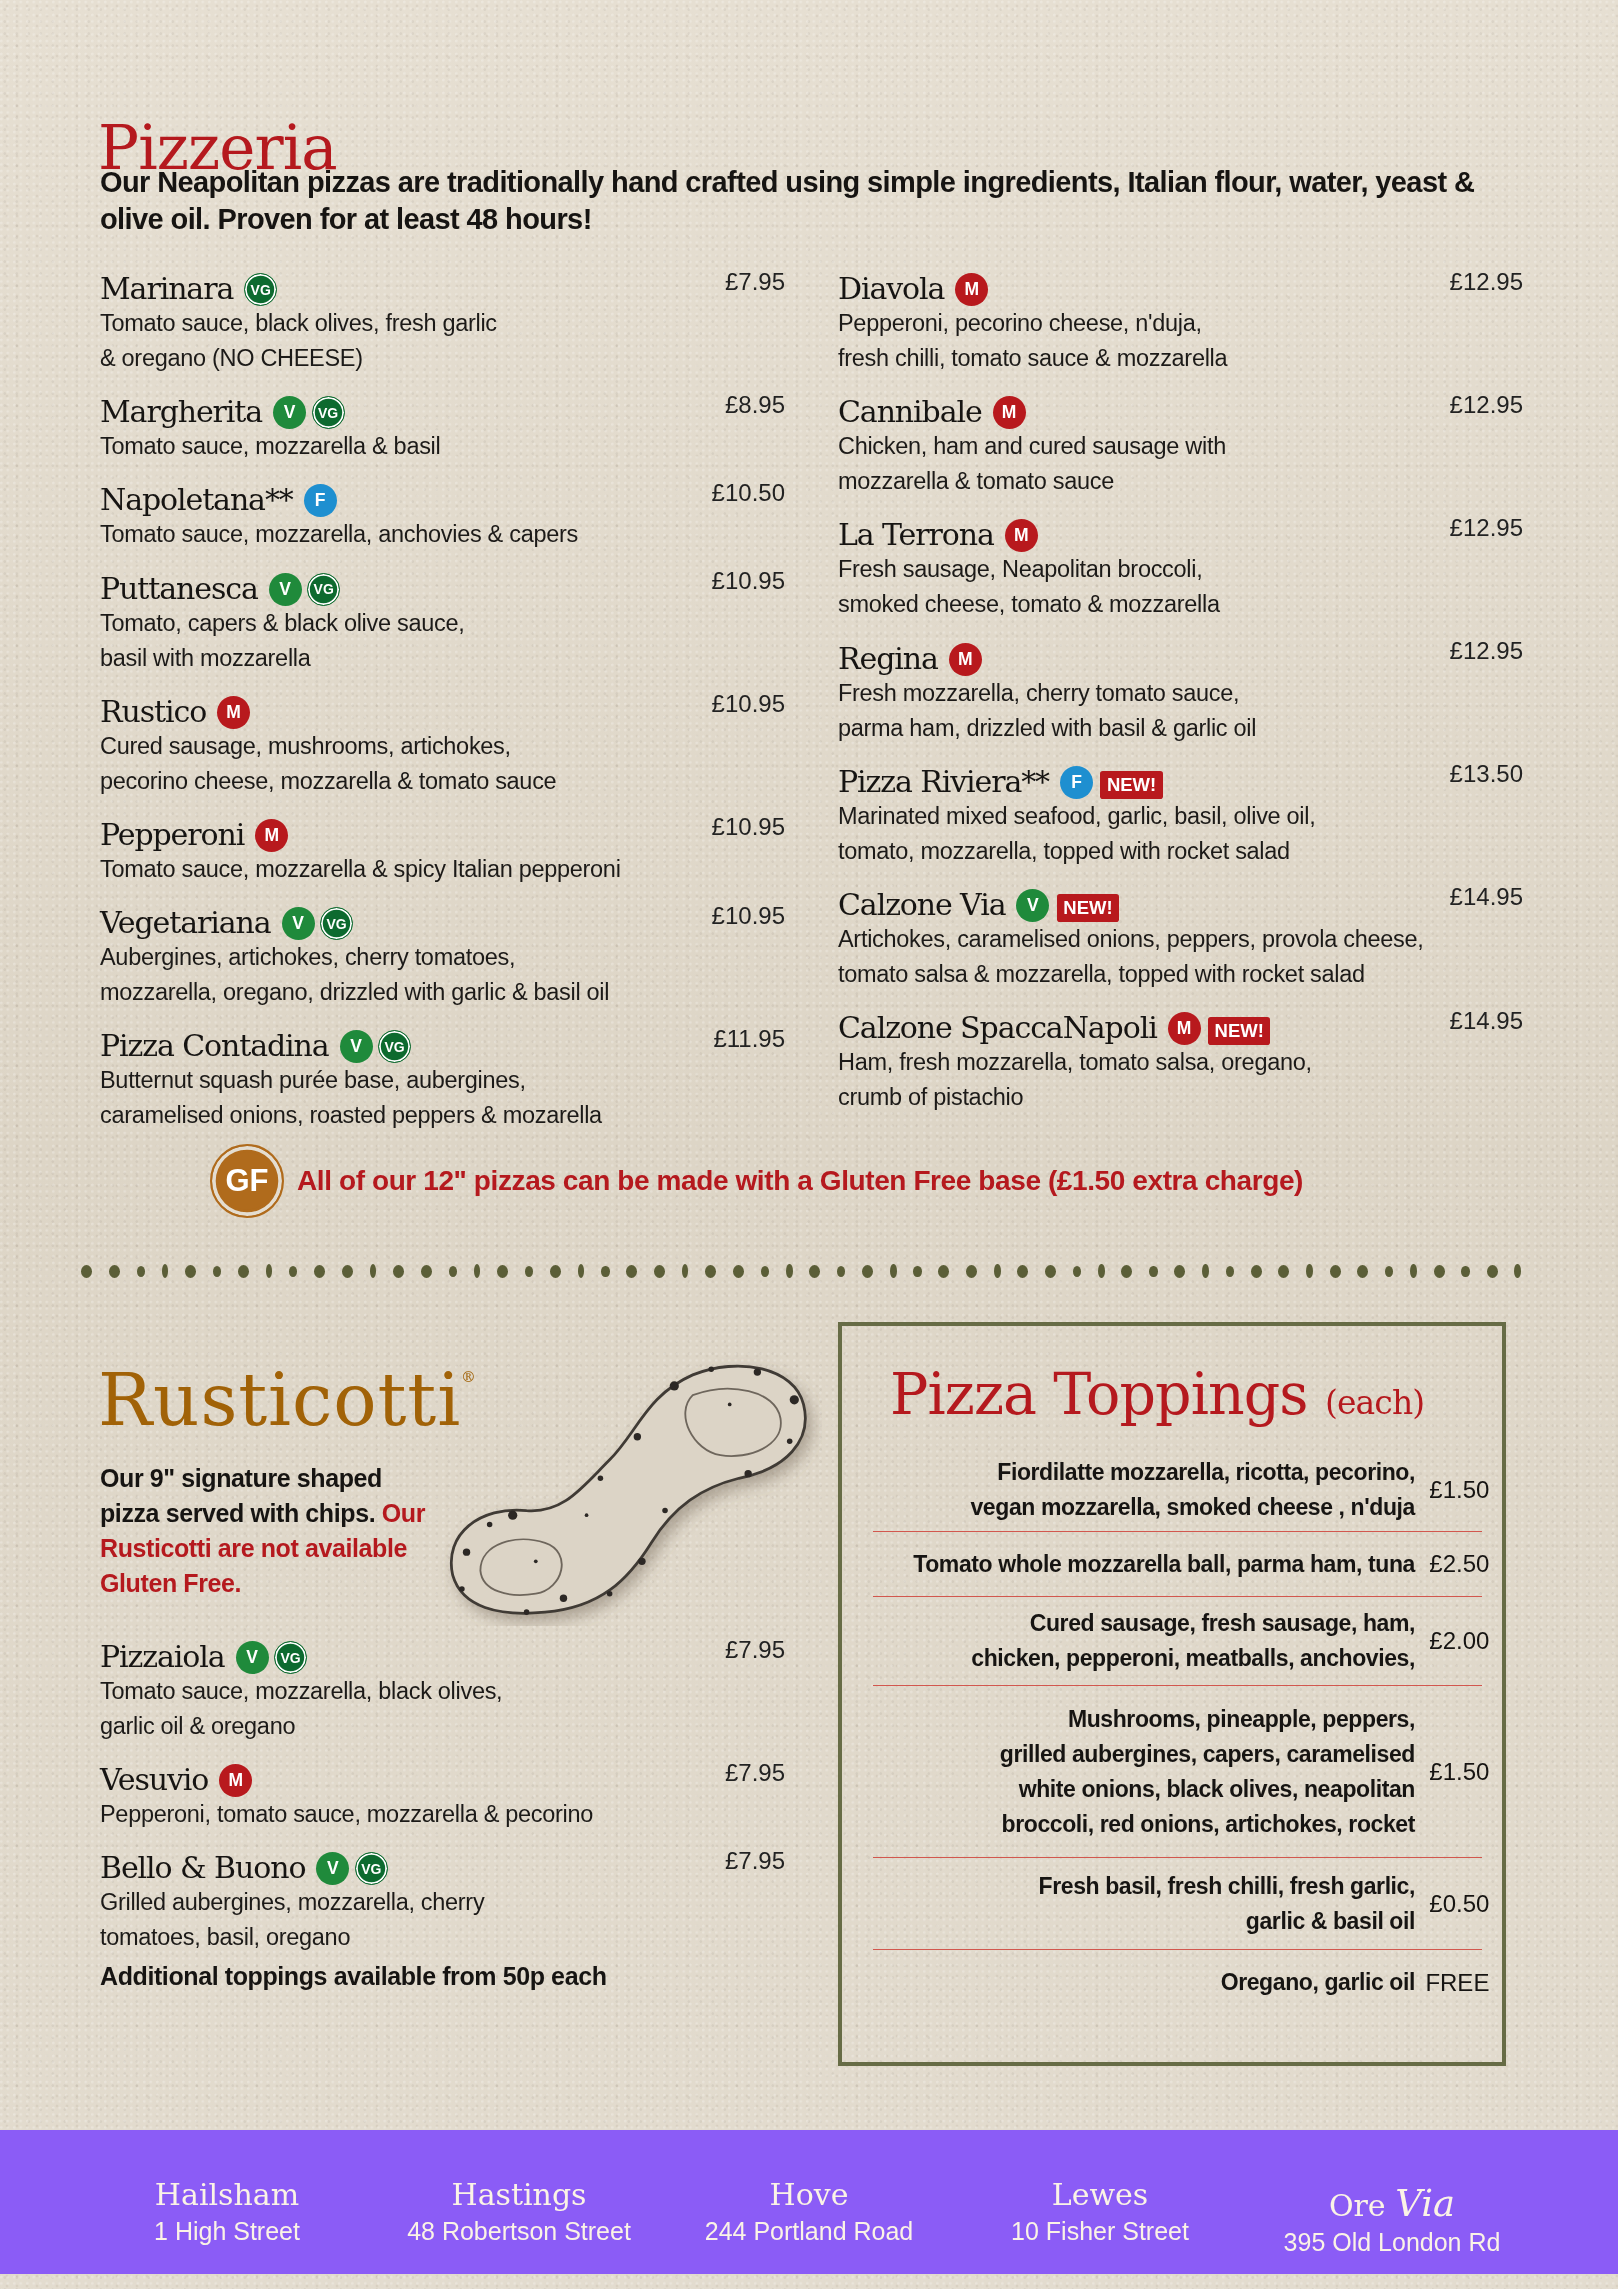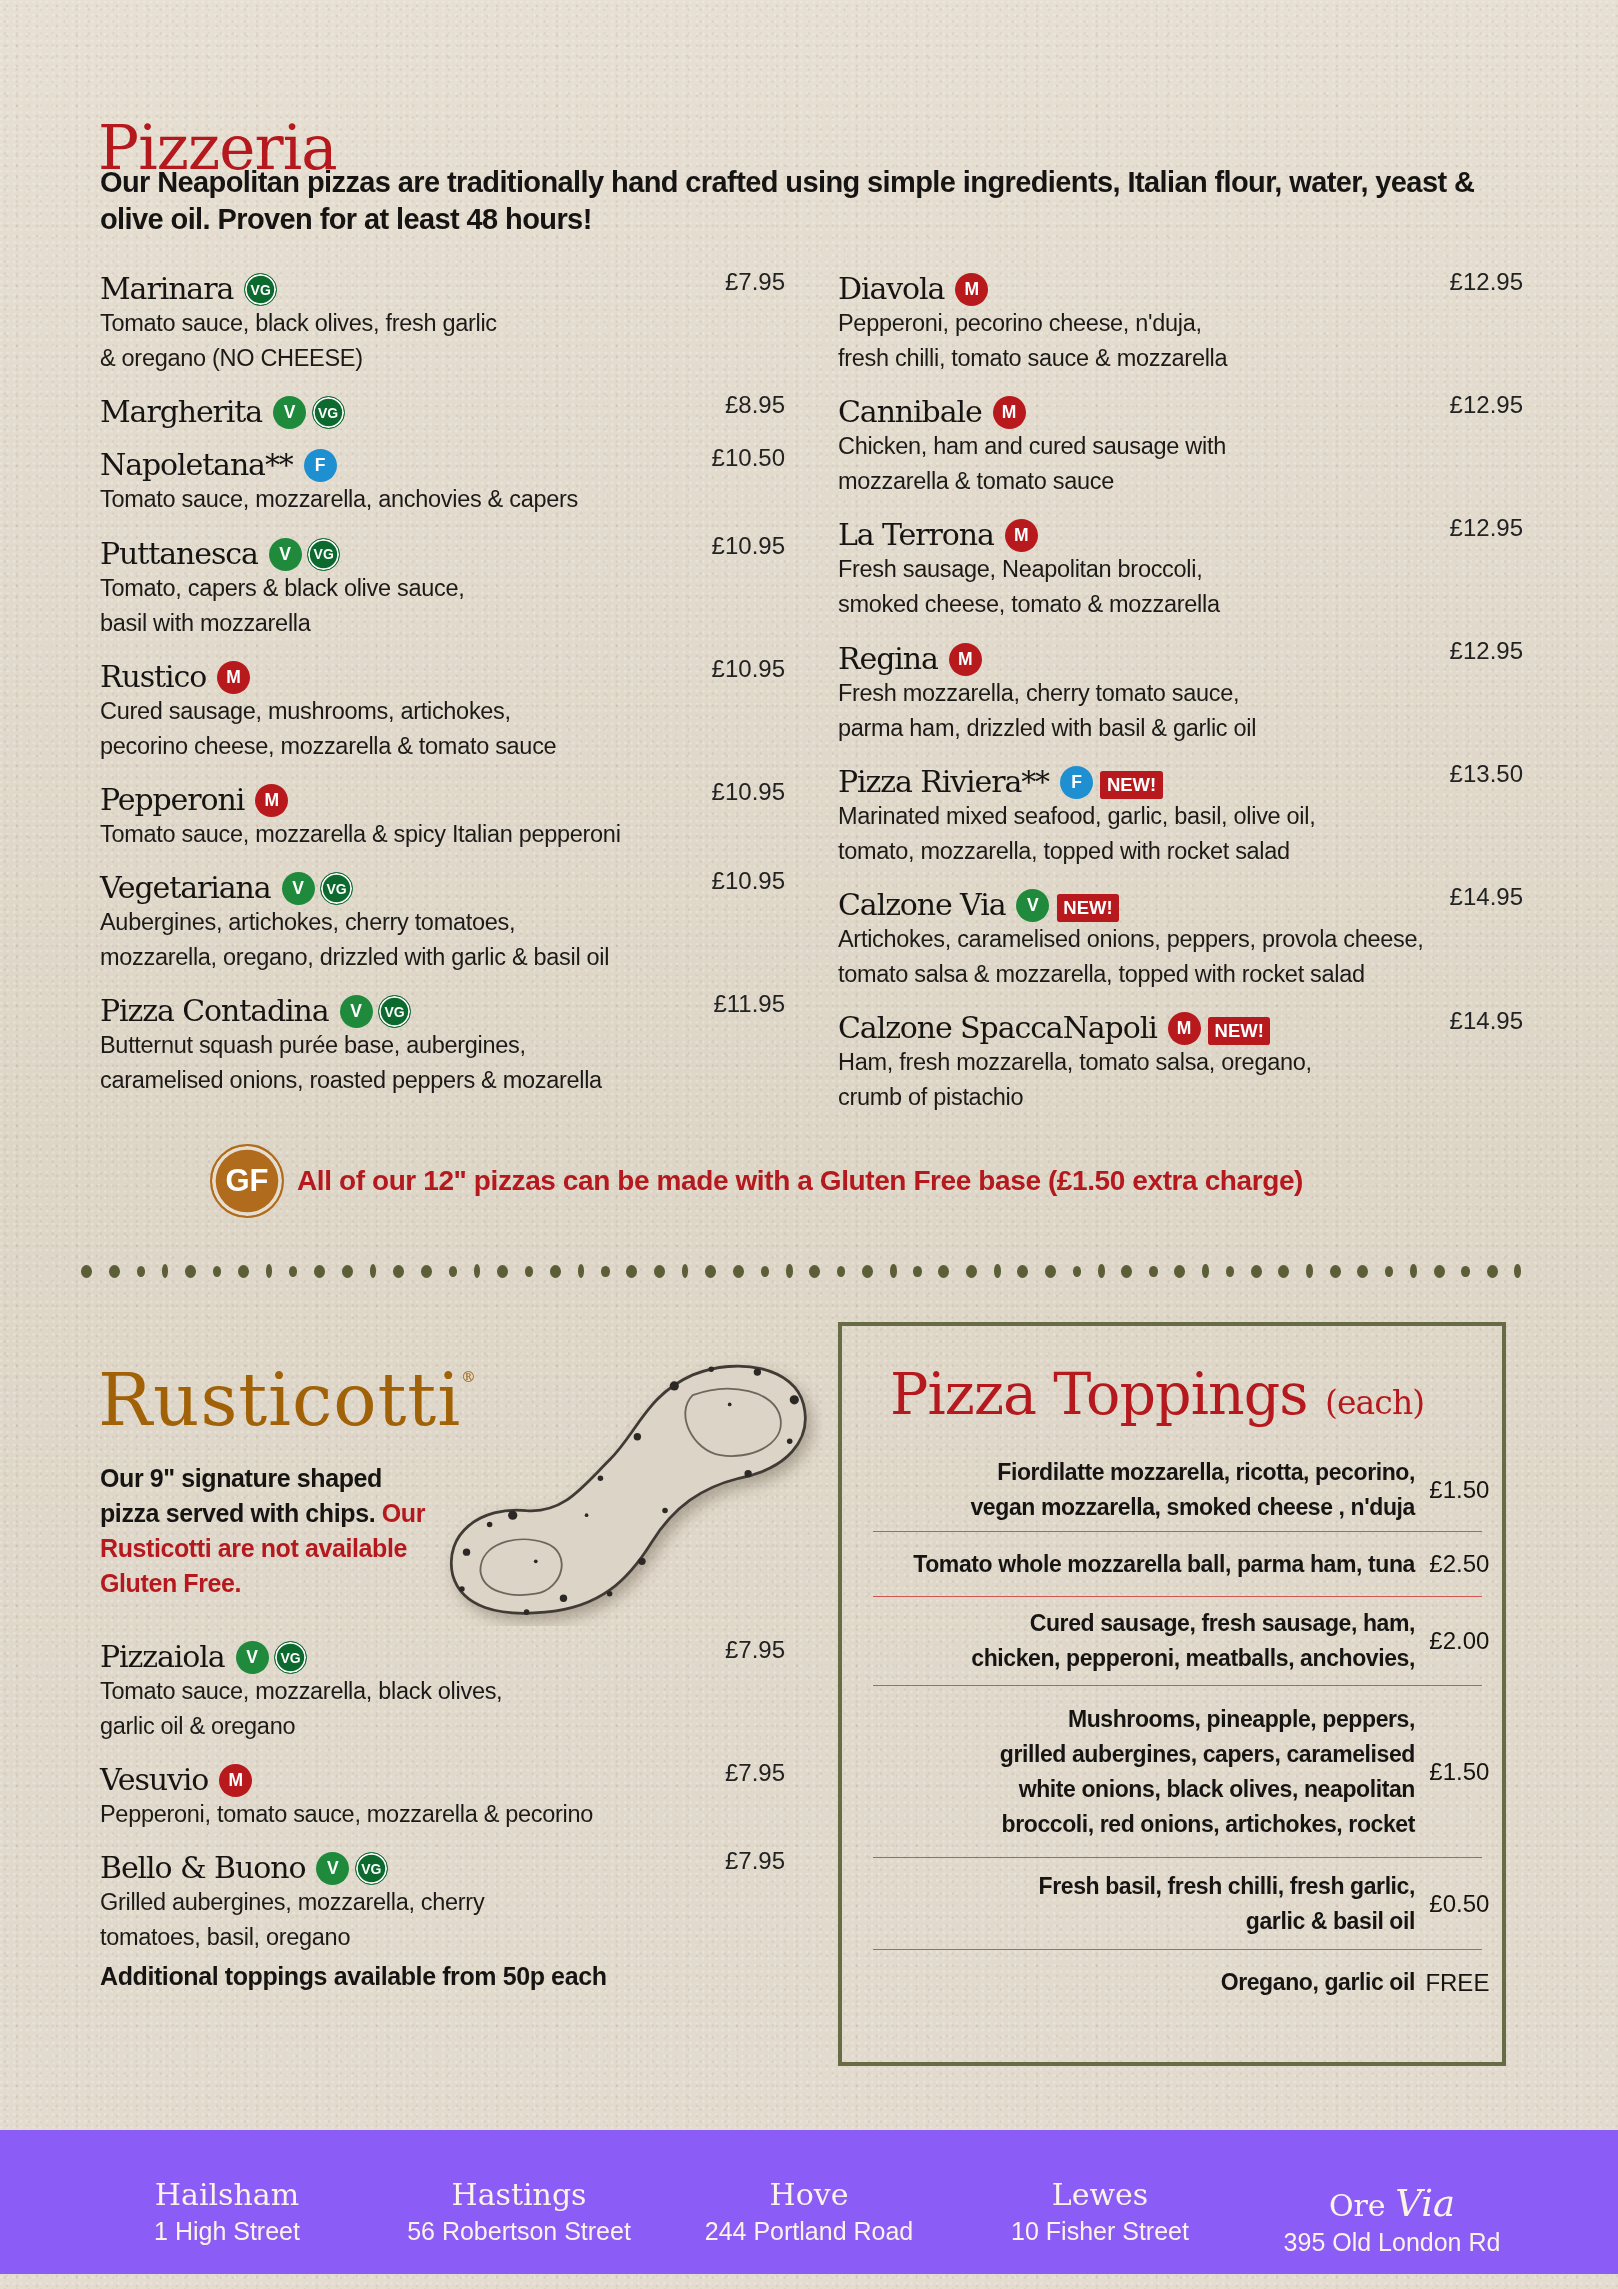--- a/index.html
+++ b/index.html
@@ -135,20 +135,21 @@
       <div class="item-desc">Tomato sauce, black olives, fresh garlic
 &amp; oregano (NO CHEESE)</div>
     </div>
     <div class="item" style="margin-bottom: 9.2px;">
       <div class="item-head">
         <span class="item-name">Margherita</span>
         <span class="badge v">V</span>
         <span class="badge vg">VG</span>
       </div>
       <span class="item-price">£8.95</span>
+      <div class="item-desc">Tomato sauce, mozzarella &amp; basil</div>
     </div>
     <div class="item" style="margin-bottom: 9.2px;">
       <div class="item-head">
         <span class="item-name">Napoletana**</span>
         <span class="badge f">F</span>
       </div>
       <span class="item-price">£10.50</span>
       <div class="item-desc">Tomato sauce, mozzarella, anchovies &amp; capers</div>
     </div>
     <div class="item" style="margin-bottom: 9.2px;">
@@ -442,21 +443,21 @@
     </div>
   </div>
 
 <div class="abs footer" id="footer">
     <div class="loc" style="left: 227px;">
       <div class="loc-name"><span>Hailsham</span></div>
       <div class="loc-addr">1 High Street</div>
     </div>
     <div class="loc" style="left: 519px;">
       <div class="loc-name"><span>Hastings</span></div>
-      <div class="loc-addr">56 Robertson Street</div>
+      <div class="loc-addr">48 Robertson Street</div>
     </div>
     <div class="loc" style="left: 809px;">
       <div class="loc-name"><span>Hove</span></div>
       <div class="loc-addr">244 Portland Road</div>
     </div>
     <div class="loc" style="left: 1100px;">
       <div class="loc-name"><span>Lewes</span></div>
       <div class="loc-addr">10 Fisher Street</div>
     </div>
     <div class="loc" style="left: 1392px; top: 55px;">

